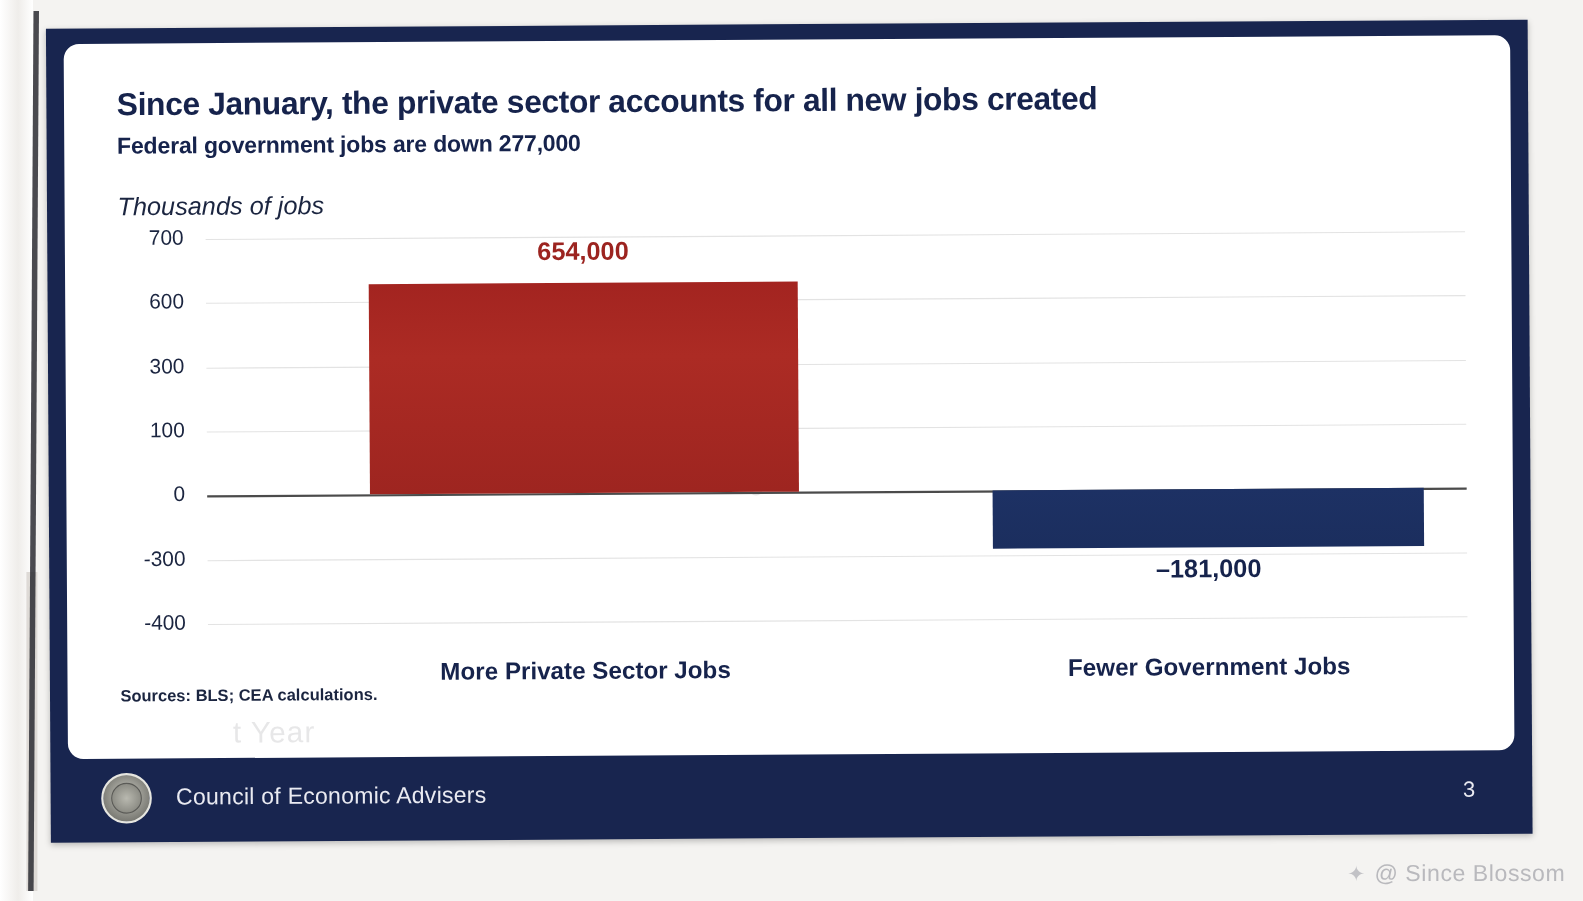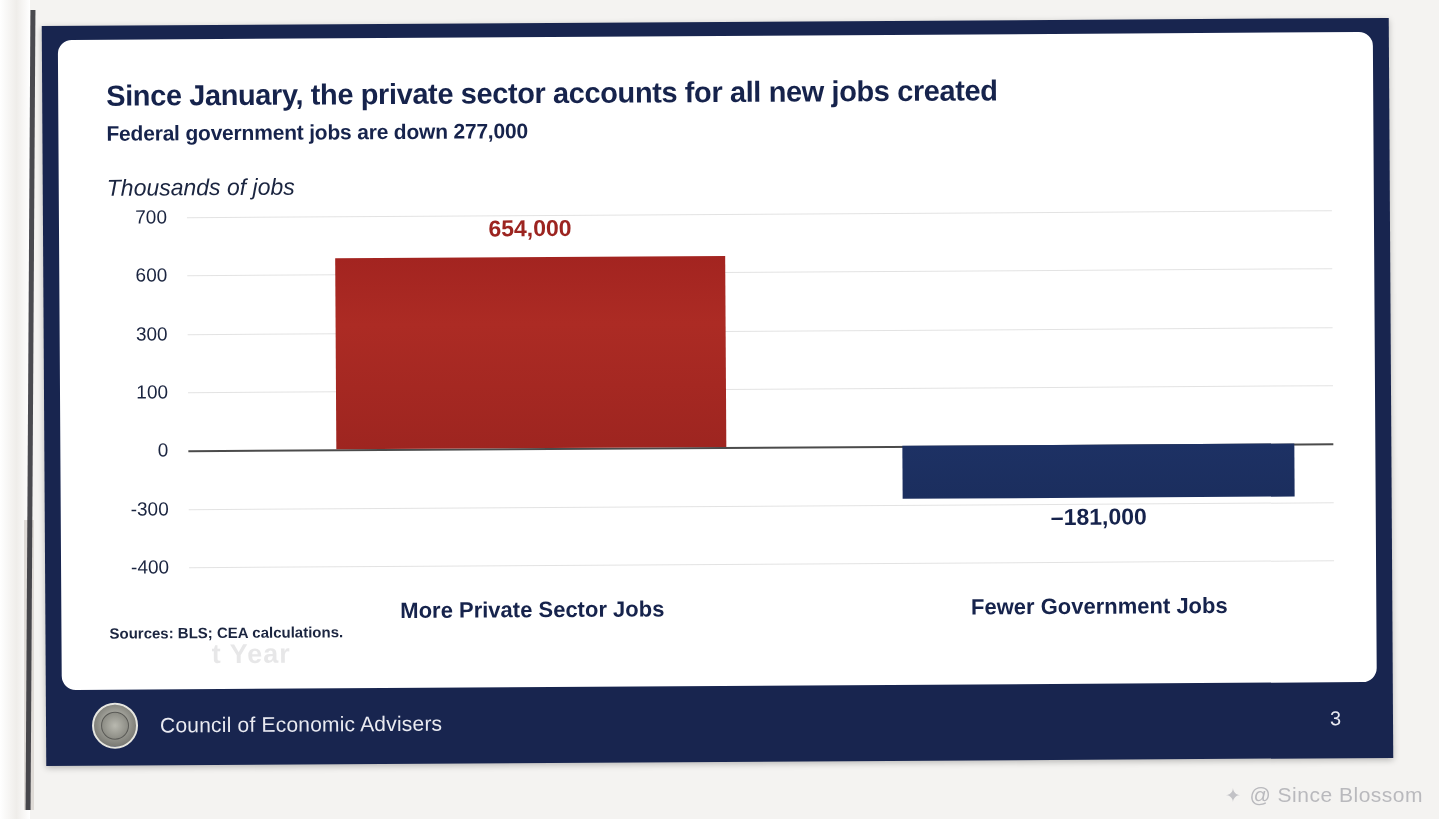--- a/index.html
+++ b/index.html
@@ -165,24 +165,25 @@
     font-weight: bold;
     color: #1b2540;
     white-space: nowrap;
   }
 
   
   .ghost {
     position: absolute;
     color: rgba(120,120,130,.18);
     font-size: 25px;
-    font-weight: bold;
+    font-weight: normal;
     letter-spacing: 1px;
     pointer-events: none;
     user-select: none;
+    margin-top: 12px;
   }
 
   
   #footer {
     position: absolute;
     left: 16px;
     top: 672px;
     width: 1315px;
     height: 56px;
     display: flex;

